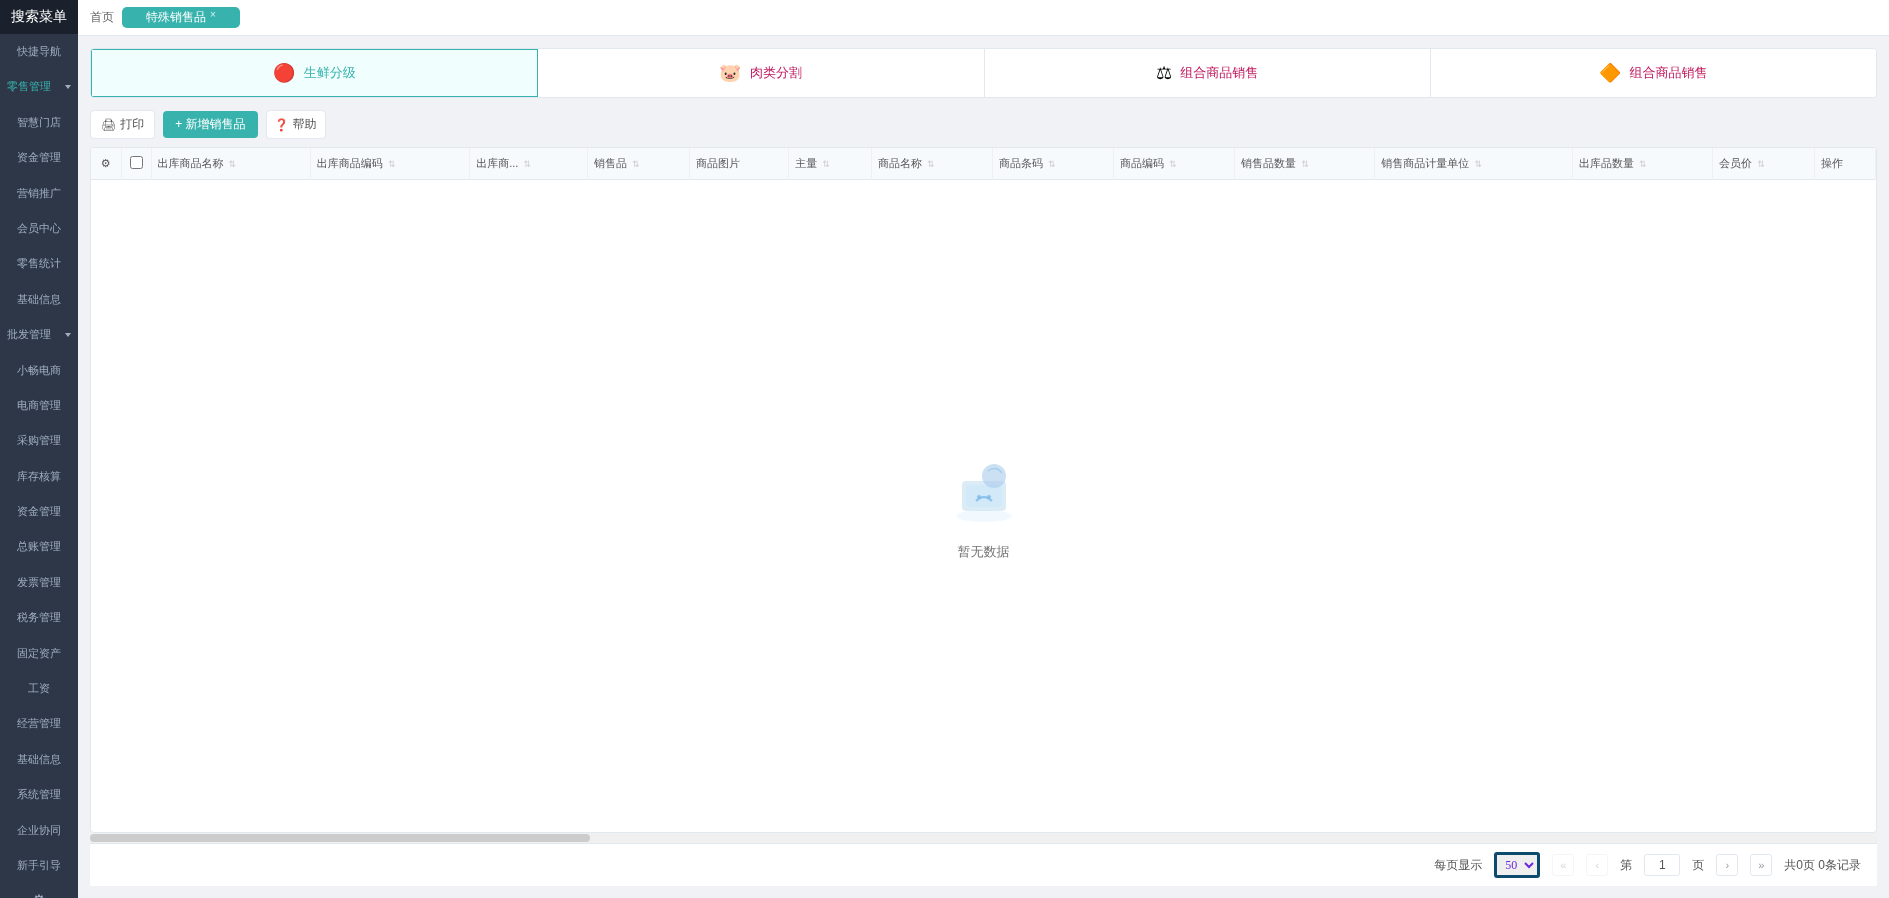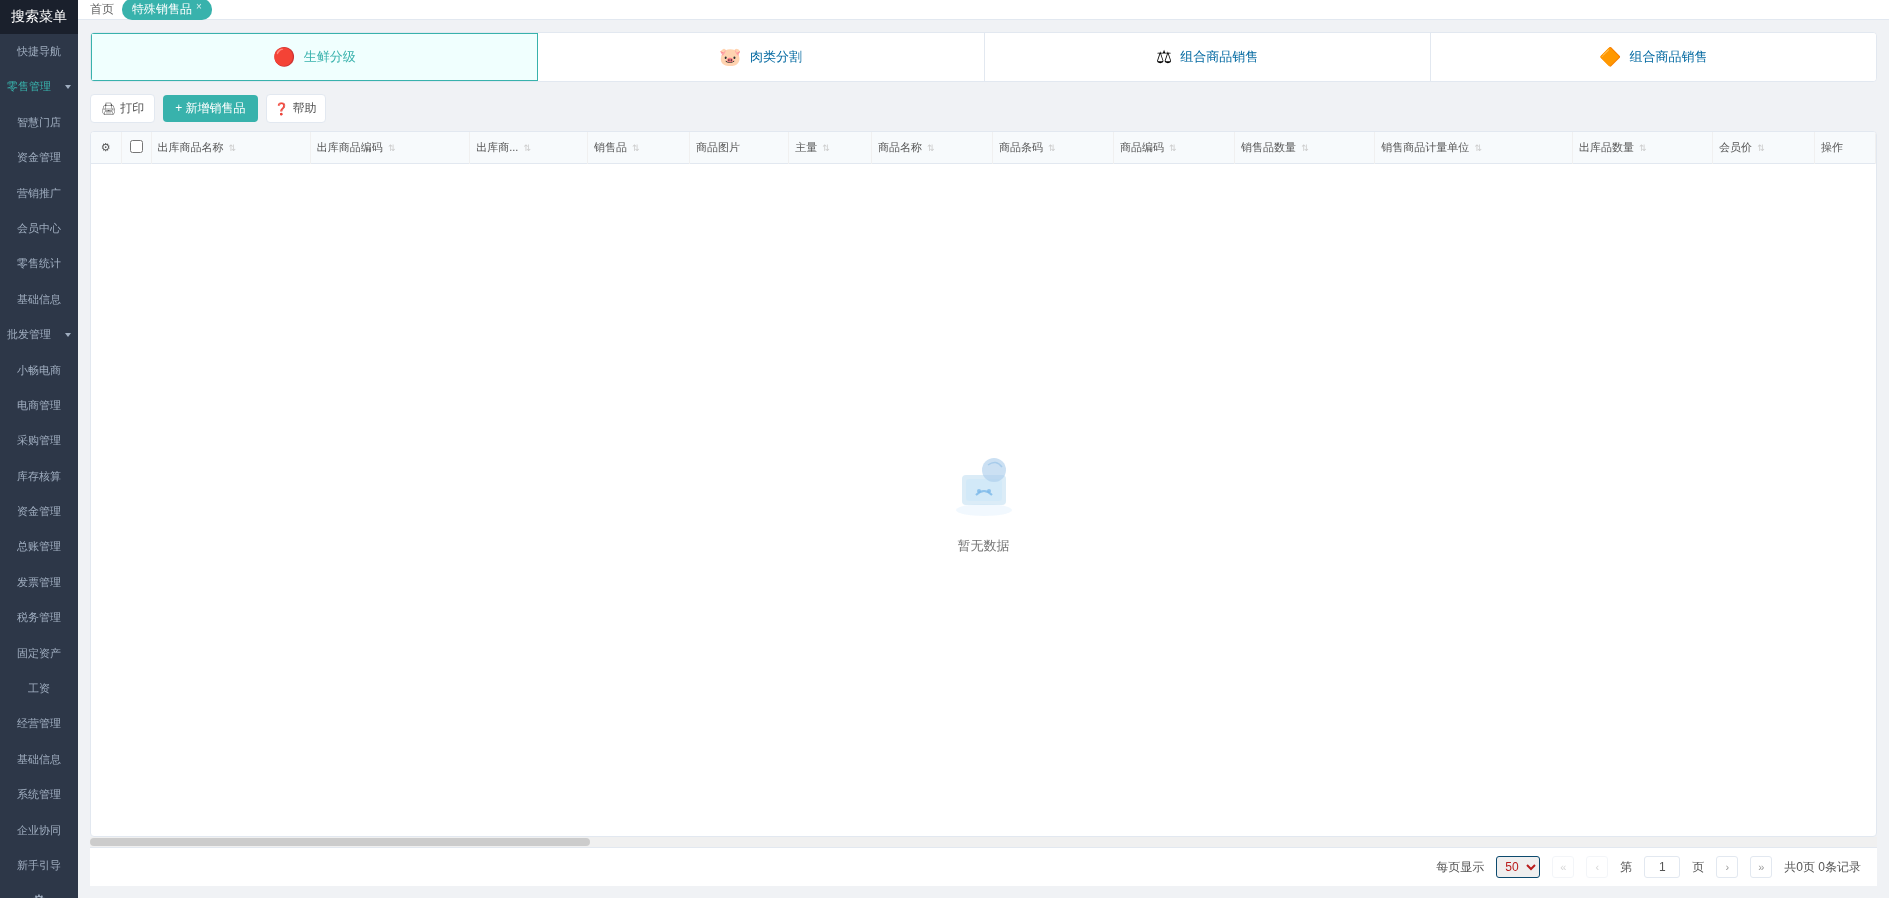--- a/index.html
+++ b/index.html
@@ -56,34 +56,34 @@
       display: flex;
       flex-direction: column;
       overflow: hidden;
     }
 
     
     .topbar {
       background: #fff;
       border-bottom: 1px solid #e2e8f0;
       padding: 0 12px;
-      height: 20px;
+      height: 36px;
       display: flex;
       align-items: center;
       gap: 8px;
     }
     .topbar-home {
       color: #666;
       font-size: 12px;
     }
     .topbar-tag {
       background: #38b2ac;
       color: #fff;
-      padding: 2px 10px;
-      border-radius: 10px;
+      padding: 2px 24px;
+      border-radius: 5px;
       font-size: 12px;
       display: flex;
       align-items: flex-start;
       gap: 4px;
     }
     .topbar-tag .close-x {
       cursor: pointer;
       font-size: 10px;
       opacity: 0.8;
     }
@@ -118,21 +118,21 @@
       cursor: pointer;
       border-right: 1px solid #e2e8f0;
       background: #fff;
     }
     .tab-item:last-child { border-right: none; }
     .tab-item.active {
       background: #f0fffe;
       border: 2px solid #38b2ac;
       margin: -1px;
     }
-    .tab-item-label { font-size: 13px; color: #0369a1; }
+    .tab-item-label { font-size: 13px; color: #be185d; }
     .tab-item.active .tab-item-label { color: #38b2ac; font-weight: 500; }
     .tab-icon { font-size: 18px; }
 
     
     .toolbar-row {
       display: flex;
       align-items: center;
       justify-content: space-between;
       margin-bottom: 8px;
     }
@@ -268,25 +268,26 @@
       padding: 8px 16px;
       display: flex;
       align-items: center;
       justify-content: flex-end;
       gap: 12px;
       font-size: 12px;
       color: #555;
       flex-shrink: 0;
     }
     .page-size-select {
-      border: 1px solid #0c4a6e;
+      border: 3px solid #0c4a6e;
       border-radius: 3px;
       padding: 2px 4px;
       font-size: 12px;
-      color: #b91c1c;
+      color: #6d28d9;
+      font-family: Liberation Serif, serif;
     }
     .page-nav-btn {
       border: 1px solid #e2e8f0;
       background: #fff;
       border-radius: 3px;
       width: 22px;
       height: 22px;
       cursor: pointer;
       display: flex;
       align-items: center;

